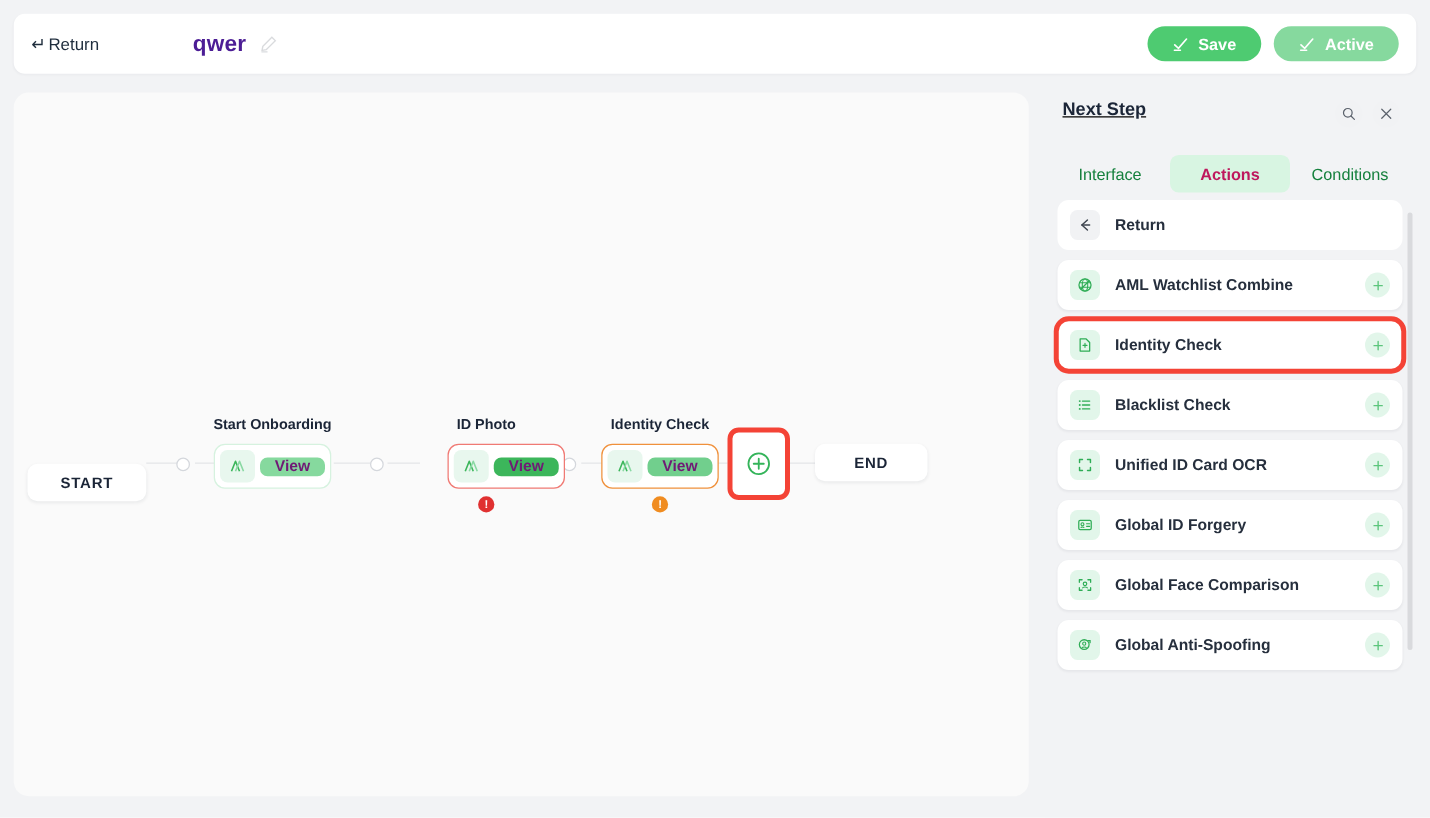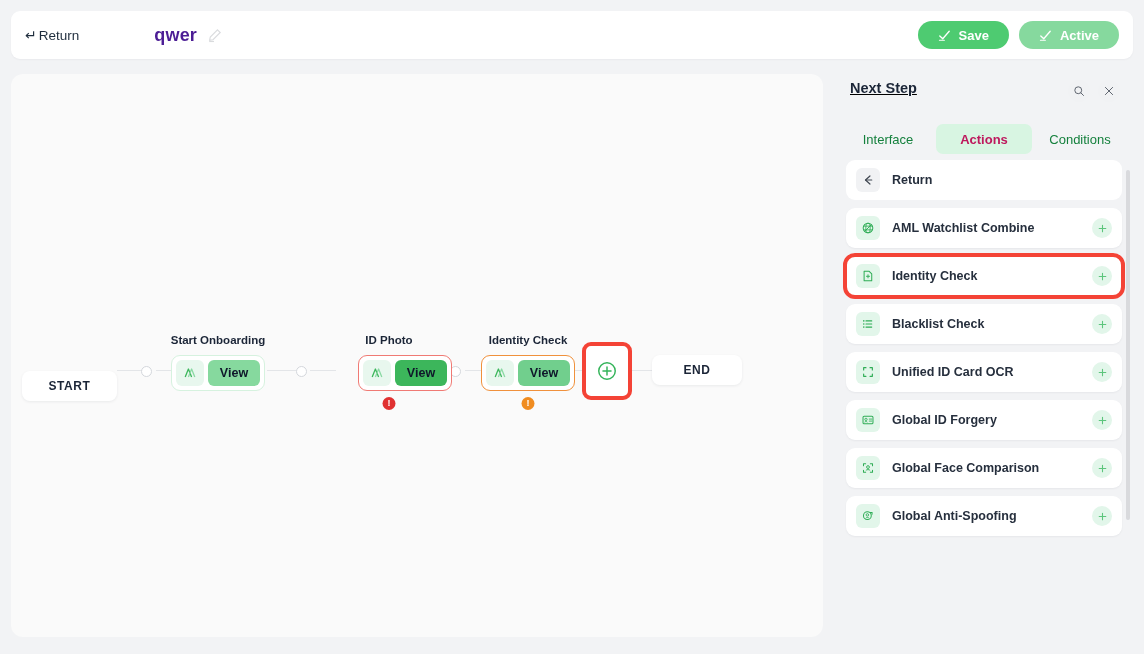--- a/index.html
+++ b/index.html
@@ -78,23 +78,23 @@
   }
   .step-card.tone-green{border-color:#d6f2df;}
   .step-card.tone-red{border-color:#f07a74;}
   .step-card.tone-orange{border-color:#f0913c;}
   .logo-box{
     width:28px;height:26px;border-radius:6px;background:#e8f7ee;
     display:flex;align-items:center;justify-content:center;
   }
   .logo-box svg{display:block;}
   .view-btn{
-    height:26px;min-width:52px;border-radius:6px;
+    height:15px;min-width:52px;border-radius:6px;
     display:flex;align-items:center;justify-content:center;
-    color:#0f172a;font-size:12.5px;font-weight:600;cursor:pointer;user-select:none;
+    color:#701a75;font-size:12.5px;font-weight:600;cursor:pointer;user-select:none;
   }
   .view-btn.light{background:#86d99e;}
   .view-btn.mid{background:#71cf8d;}
   .view-btn.strong{background:#3cb65b;}
   .badge{
     position:absolute;left:50%;transform:translateX(-50%);
     bottom:-19px;width:13px;height:13px;border-radius:50%;
     display:flex;align-items:center;justify-content:center;
     color:#fff;font-size:9px;font-weight:700;line-height:1;
   }

